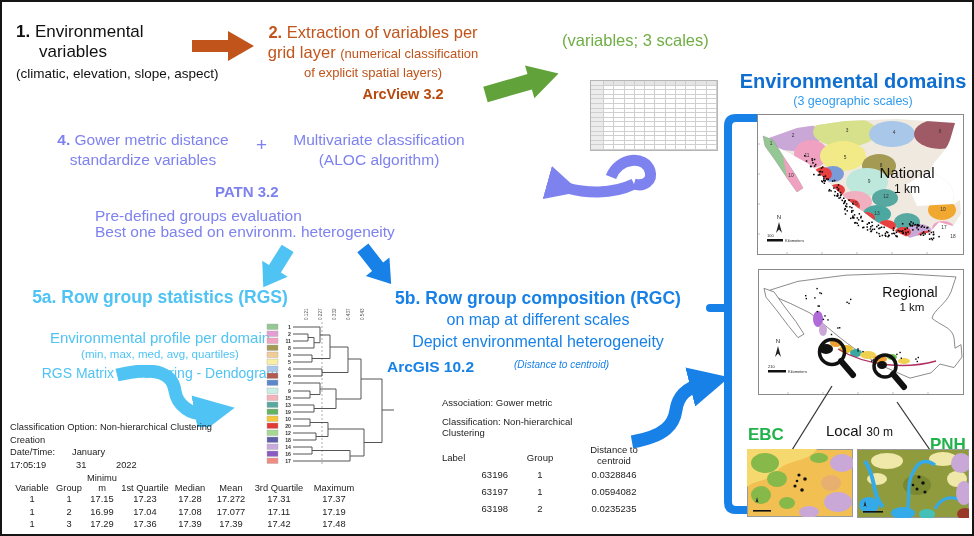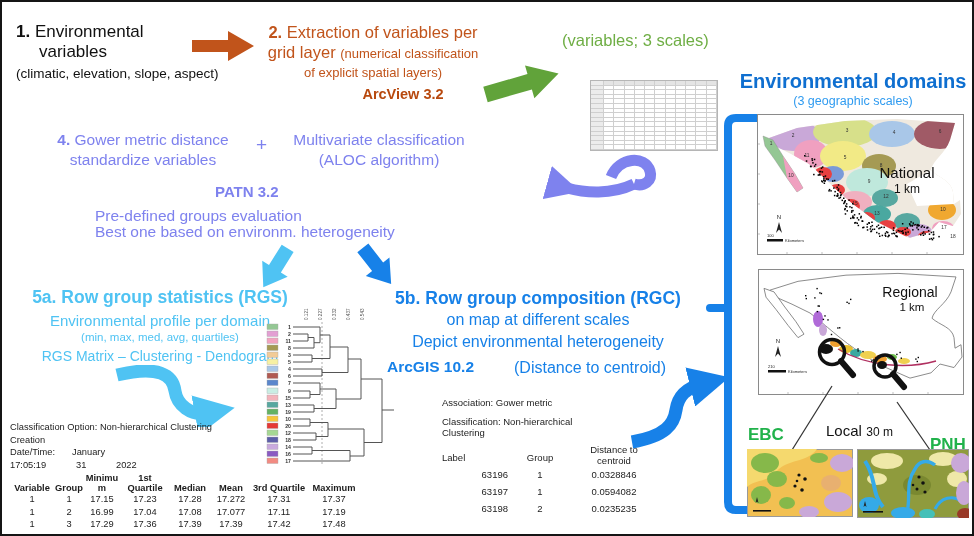--- a/index.html
+++ b/index.html
@@ -16,21 +16,21 @@
   .glabel{color:var(--green_label);}
   
   .matrix{display:grid;grid-template-columns:13px repeat(11,1fr);grid-auto-rows:1fr;
           border:1px solid #b5b5b5;background:#fff;}
   .mcell{border-right:0.5px solid #cfcfcf;border-bottom:0.5px solid #cfcfcf;background:#fff;}
   .mh{background:#e4e4e4;} .ml{background:#ececec;}
   
   .stats{font-size:9.3px;color:#1c1c1c;line-height:12.5px;}
   .srow{display:flex;}
   .scell{flex:none;text-align:center;}
-  .scell.h{display:flex;align-items:flex-end;justify-content:center;white-space:pre-line;line-height:10px;font-weight:bold;}
+  .scell.h{display:flex;align-items:flex-end;justify-content:center;white-space:pre-line;line-height:10px;}
   .gapL{}
   
   .rgc{font-size:9.5px;color:#1c1c1c;}
   .rrow{display:flex;line-height:17px;}
   .rc1{flex:none;width:66px;text-align:right;padding-right:6px;}
   .rc2{flex:none;width:52px;text-align:center;}
   .rc3{flex:none;width:96px;text-align:center;}
   .hdr2{white-space:pre-line;line-height:11px;display:flex;align-items:flex-end;justify-content:center;}
 </style>
 </head>
@@ -284,21 +284,21 @@
     </g>
   </svg>
   <svg class="abs" style="left:348px;top:238px;" width="54" height="52">
     <g transform="rotate(52 27 26)">
       <polygon points="4,19 28,19 28,11 50,26 28,41 28,33 4,33" fill="var(--dblue)"></polygon>
     </g>
   </svg>
 
   <div class="abs c lblue" style="left:8px;top:285px;width:300px;">
     <div class="b" style="font-size:17.5px;">5a. Row group statistics (RGS)</div>
-    <div style="font-size:15px;margin-top:4px;">Environmental profile per domain</div>
+    <div style="font-size:15px;margin-top:21px;">Environmental profile per domain</div>
     <div style="font-size:11.5px;margin-top:2px;">(min, max, med, avg, quartiles)</div>
     <div style="font-size:14px;margin-top:5px;">RGS Matrix – Clustering - Dendogram</div>
   </div>
 
   <svg class="abs" style="left:105px;top:363px;" width="135" height="62">
     <defs>
       <marker id="ahlb" viewBox="0 0 10 10" refX="3" refY="5" markerWidth="3.1" markerHeight="3.1" orient="auto">
         <path d="M0 0 L10 5 L0 10 z" fill="var(--lblue)"></path>
       </marker>
     </defs>
@@ -356,21 +356,21 @@
         <text x="27" y="167" text-anchor="end" font-size="5.2" font-weight="bold" fill="#333">17</text>
       </g>
   </svg>
 
   <div class="abs c dblue" style="left:380px;top:286px;width:312px;">
     <div class="b" style="font-size:17.5px;">5b. Row group composition (RGC)</div>
     <div style="font-size:16px;margin-top:2px;">on map at different scales</div>
     <div style="font-size:16px;margin-top:4px;">Depict environmental heterogeneity</div>
   </div>
   <div class="abs b dblue" style="left:385px;top:356px;font-size:15.5px;">ArcGIS 10.2</div>
-  <div class="abs dblue" style="left:512px;top:357px;font-size:16px;">(Distance to centroid)</div>
+  <div class="abs dblue" style="left:512px;top:357px;font-size:10px;font-style:italic;">(Distance to centroid)</div>
 
   <svg class="abs" style="left:622px;top:362px;" width="108" height="88">
     <defs>
       <marker id="ahdb" viewBox="0 0 10 10" refX="3" refY="5" markerWidth="3.1" markerHeight="3.1" orient="auto">
         <path d="M0 0 L10 5 L0 10 z" fill="var(--dblue)"></path>
       </marker>
     </defs>
     <path d="M 8 78 C 42 72, 50 60, 52 46 C 54 32, 62 24, 78 20" stroke="var(--dblue)" stroke-width="13" fill="none" marker-end="url(#ahdb)"></path>
   </svg>
 

